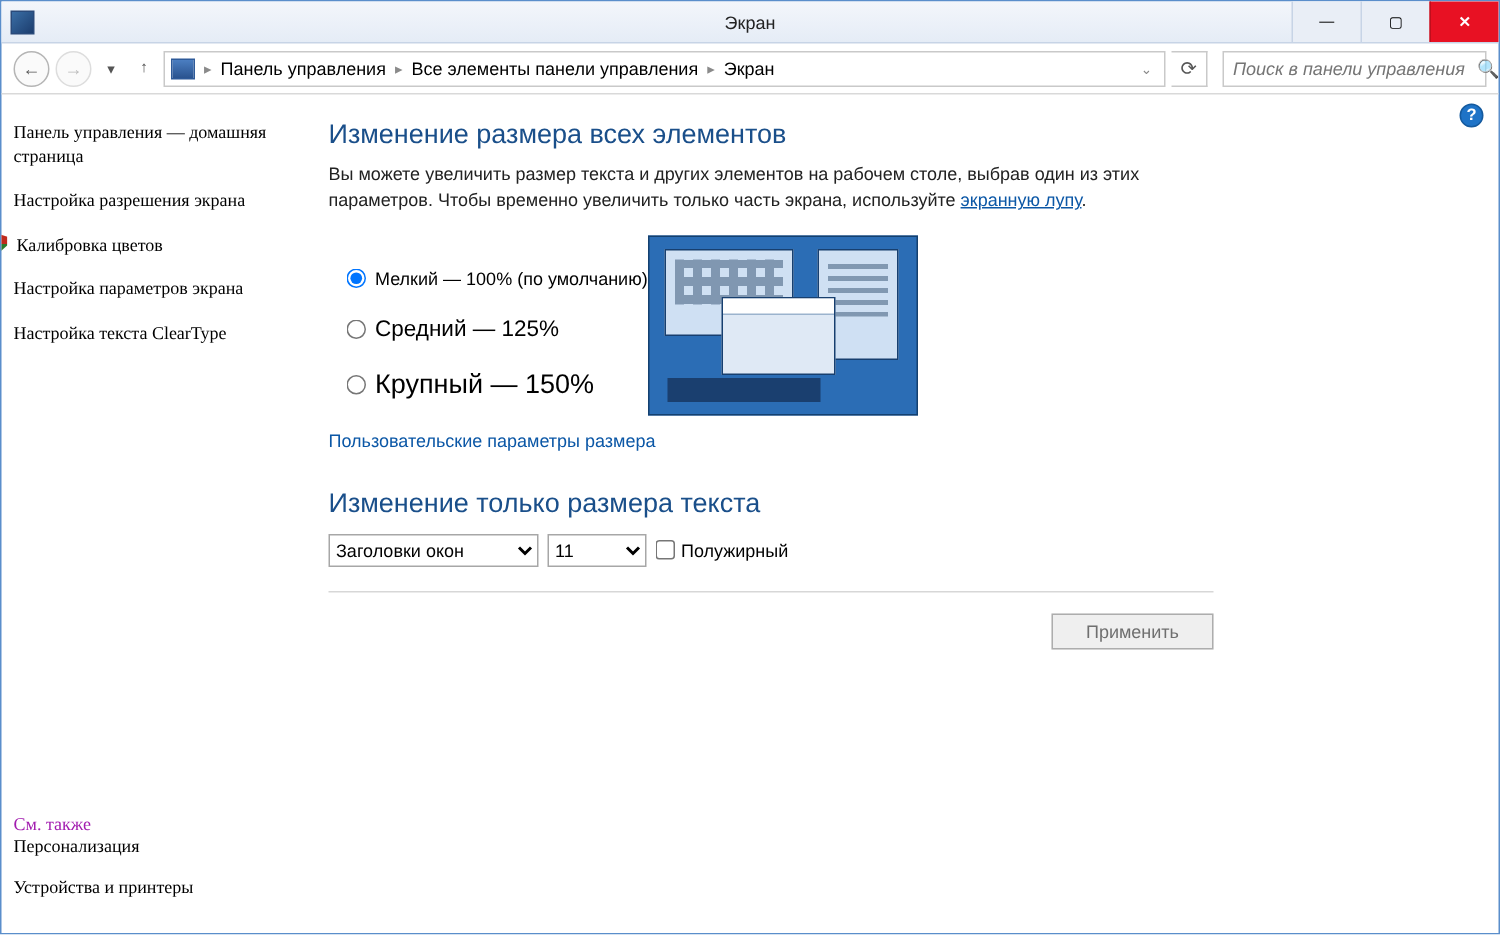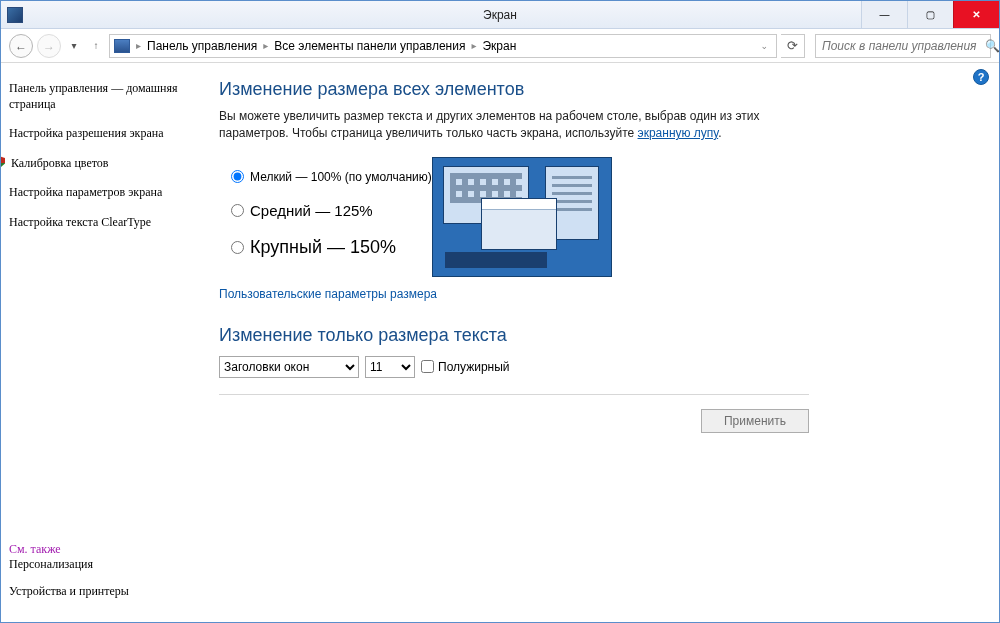--- a/index.html
+++ b/index.html
@@ -210,21 +210,21 @@
   }
   .para {
     font-size: 12px;
     color: #222;
     line-height: 1.45;
     margin-bottom: 12px;
     max-width: 560px;
   }
   .para a { color: #0b57a6; text-decoration: underline; cursor: pointer; }
 
-  .size-row { display: flex; align-items: center; }
+  .size-row { display: flex; align-items: flex-end; }
   .radios { margin: 6px 0 10px 12px; }
   .radio {
     display: flex;
     align-items: center;
     gap: 6px;
     cursor: pointer;
   }
   .radio input { margin: 0; }
   .r100 { font-size: 12px; margin-bottom: 18px; }
   .r125 { font-size: 15px; margin-bottom: 18px; }
@@ -381,21 +381,21 @@
         <div class="link" style="margin-bottom:0">
           <span>Устройства и принтеры</span>
         </div>
       </div>
     </div>
 
     <div class="main">
 
       <h2 class="section">Изменение размера всех элементов</h2>
       <div class="para">
-        <span>Вы можете увеличить размер текста и других элементов на рабочем столе, выбрав один из этих параметров. Чтобы страница увеличить только часть экрана, используйте </span><a>экранную лупу</a>.
+        <span>Вы можете увеличить размер текста и других элементов на рабочем столе, выбрав один из этих параметров. Чтобы временно увеличить только часть экрана, используйте </span><a>экранную лупу</a>.
       </div>
 
       <div class="size-row">
         <div class="radios">
           <label class="radio r100">
             <input type="radio" name="scale" checked="" style="">
             <span>Мелкий — 100% (по умолчанию)</span>
           </label>
           <label class="radio r125">
             <input type="radio" name="scale" style="">
@@ -416,21 +416,21 @@
       </div>
 
       <span class="link-inline">Пользовательские параметры размера</span>
 
       <h2 class="section">Изменение только размера текста</h2>
 
       <div class="controls">
         <select style="width:140px">
           <option>Заголовки окон</option>
         </select>
-        <select style="width:50px">
+        <select style="width:66px">
           <option>11</option>
         </select>
         <label class="cb">
           <input type="checkbox" style="">
           <span>Полужирный</span>
         </label>
       </div>
 
       <hr class="sep">
 

